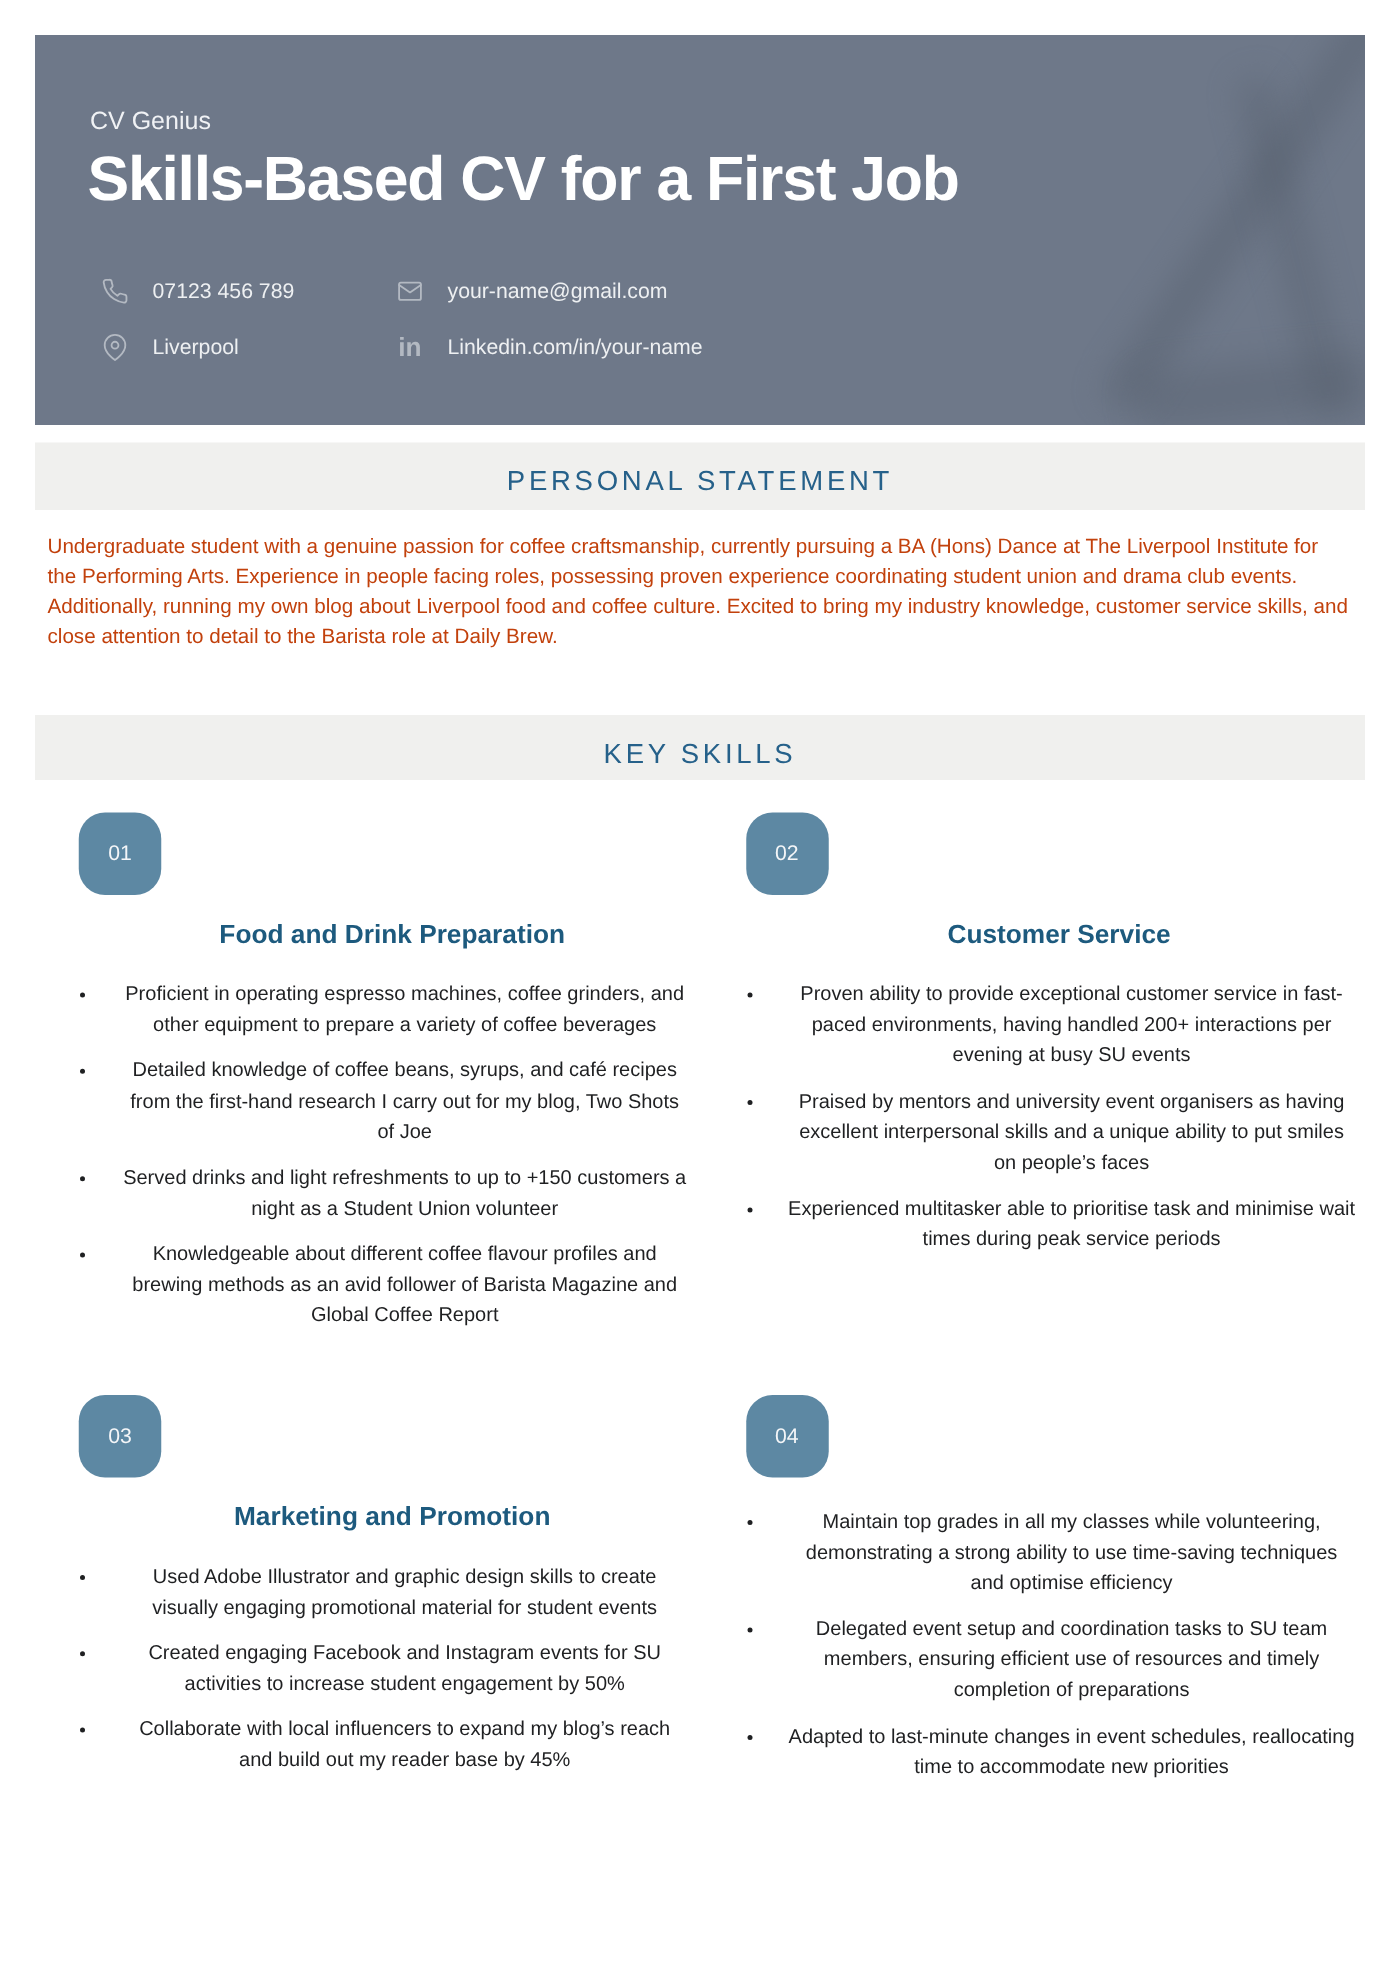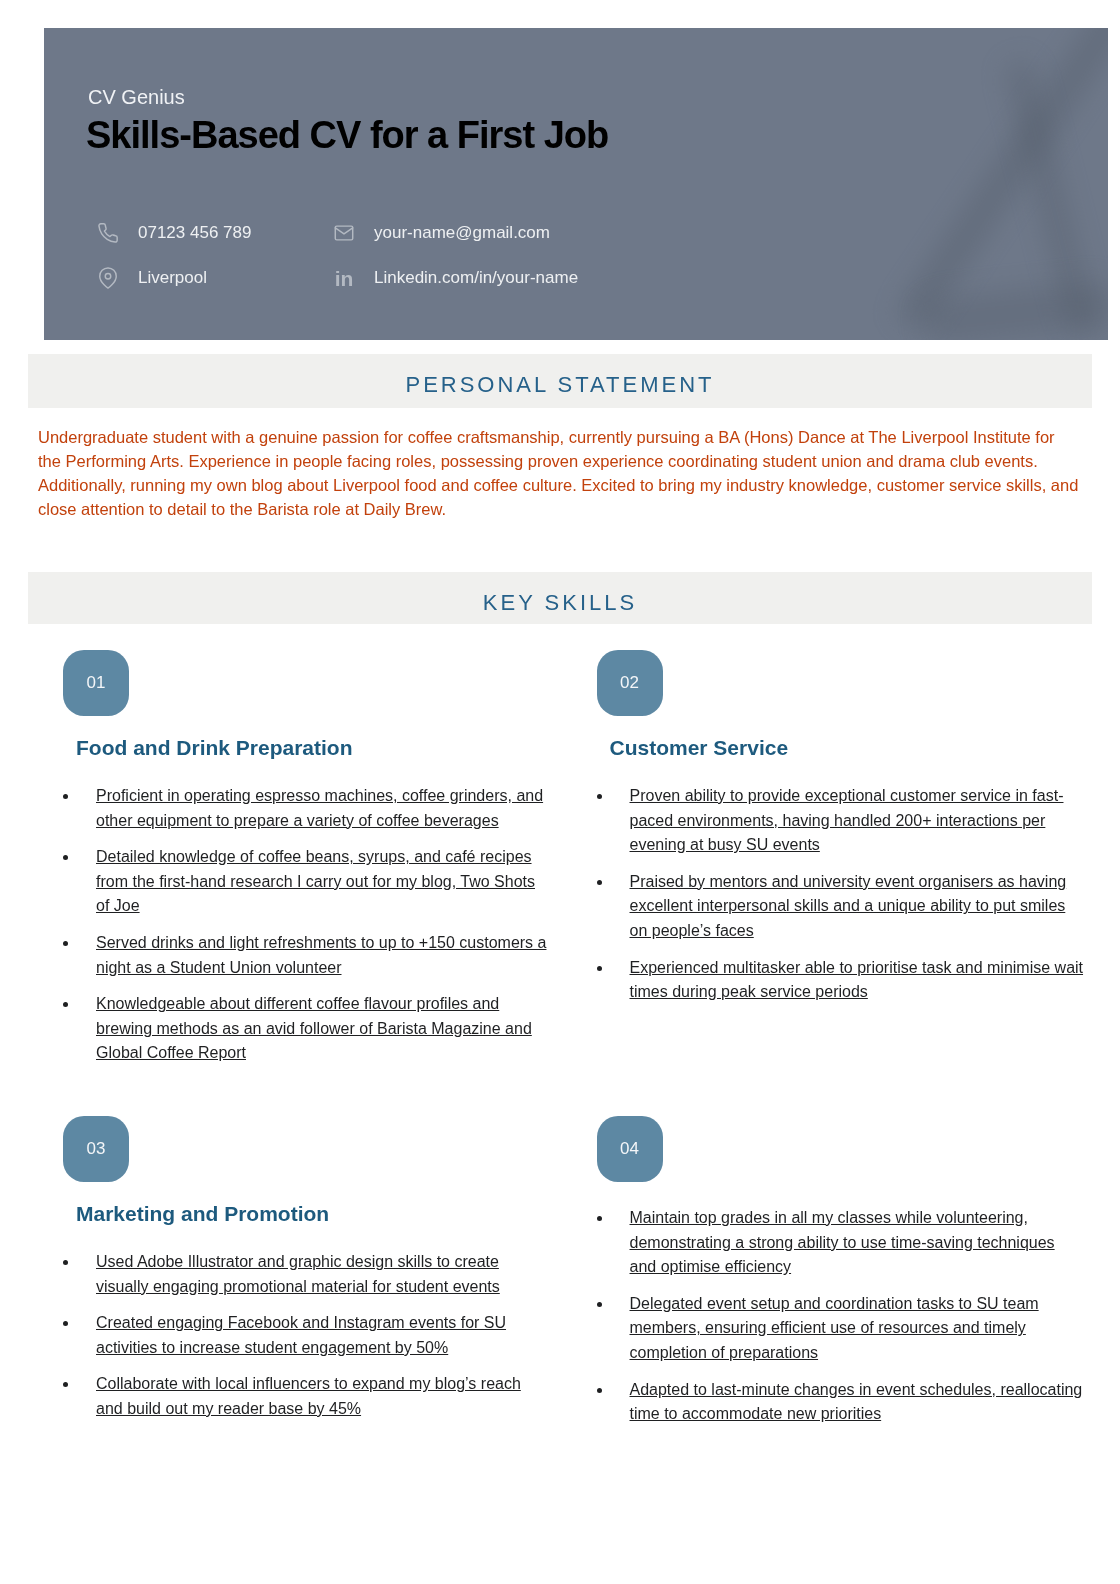--- a/index.html
+++ b/index.html
@@ -5,32 +5,32 @@
   html,body{margin:0;padding:0;background:#ffffff;}
   .page{
     position:relative;
     width:1120px;height:1584px;
     background:#ffffff;
     font-family:"Liberation Sans", sans-serif;
     overflow:hidden;
   }
   
   .header{
-    position:absolute;left:44px;top:28px;width:1064px;height:312px;
+    position:absolute;left:28px;top:28px;width:1064px;height:312px;
     background:#6e7889;color:#fff;overflow:hidden;
   }
   .header-shadows{position:absolute;inset:0;pointer-events:none;}
   .hshadow{position:absolute;background:#4f5865;filter:blur(14px);opacity:.38;border-radius:14px;}
   .hs1{width:30px;height:400px;left:960px;top:-70px;transform:rotate(34deg);}
   .hs2{width:24px;height:280px;left:995px;top:30px;transform:rotate(-14deg);}
   .hs3{width:190px;height:46px;left:880px;top:262px;transform:rotate(-6deg);opacity:.30;}
   .brand{position:absolute;left:44px;top:58px;font-size:20px;color:#f0f2f5;}
   .header-title{
     position:absolute;left:42px;top:86px;margin:0;
-    font-size:38px;font-weight:700;letter-spacing:-1px;color:#000000;white-space:nowrap;
+    font-size:50px;font-weight:700;letter-spacing:-1px;color:#ffffff;white-space:nowrap;
   }
   .contact-grid{
     position:absolute;left:52px;top:193px;
     display:grid;grid-template-columns:196px auto;grid-column-gap:40px;grid-row-gap:21px;
   }
   .contact-item{display:flex;align-items:center;font-size:17px;color:#eef0f2;}
   .contact-item .cicon{width:24px;height:24px;margin-right:18px;display:inline-flex;align-items:center;justify-content:center;flex:0 0 24px;}
   .cicon svg{width:22px;height:22px;stroke:#b3b9c2;fill:none;stroke-width:1.6;stroke-linecap:round;stroke-linejoin:round;}
   .in-glyph{font-weight:700;font-size:21px;color:#b3b9c2;line-height:1;letter-spacing:0;}
   
@@ -45,35 +45,35 @@
   }
   
   .statement{
     margin:17px 40px 0 38px;
     font-size:16.5px;line-height:24px;color:#c2410c;
   }
   
   .skills-grid{
     margin:26px 35px 0 63px;
     display:grid;grid-template-columns:1fr 1fr;
-    column-gap:45px;row-gap:48px;
+    column-gap:45px;row-gap:48px;text-align:center;
   }
   .skill-badge{
     width:66px;height:66px;border-radius:21px;background:#5d88a3;
     display:flex;align-items:center;justify-content:center;
     color:#f4f6f8;font-size:17px;
   }
   .skill-title{
     margin:20px 0 0 13px;font-size:21px;font-weight:700;color:#1d5a7e;
   }
   .skill ul{
     margin:24px 0 0 0;padding-left:16px;list-style:disc;
   }
   .skill li{
-    padding-left:17px;font-size:16px;line-height:24.6px;color:#1f2022;margin:12px 0 2px 0;text-decoration:underline;
+    padding-left:17px;font-size:16px;line-height:24.6px;color:#1f2022;margin:12px 0 2px 0;
   }
   .skill.spaced li{margin-bottom:12px;}
   .skill.spaced li:last-child{margin-bottom:0;}
 </style>
 </head>
 <body>
 
 <div class="page">
 
   <header class="header">

